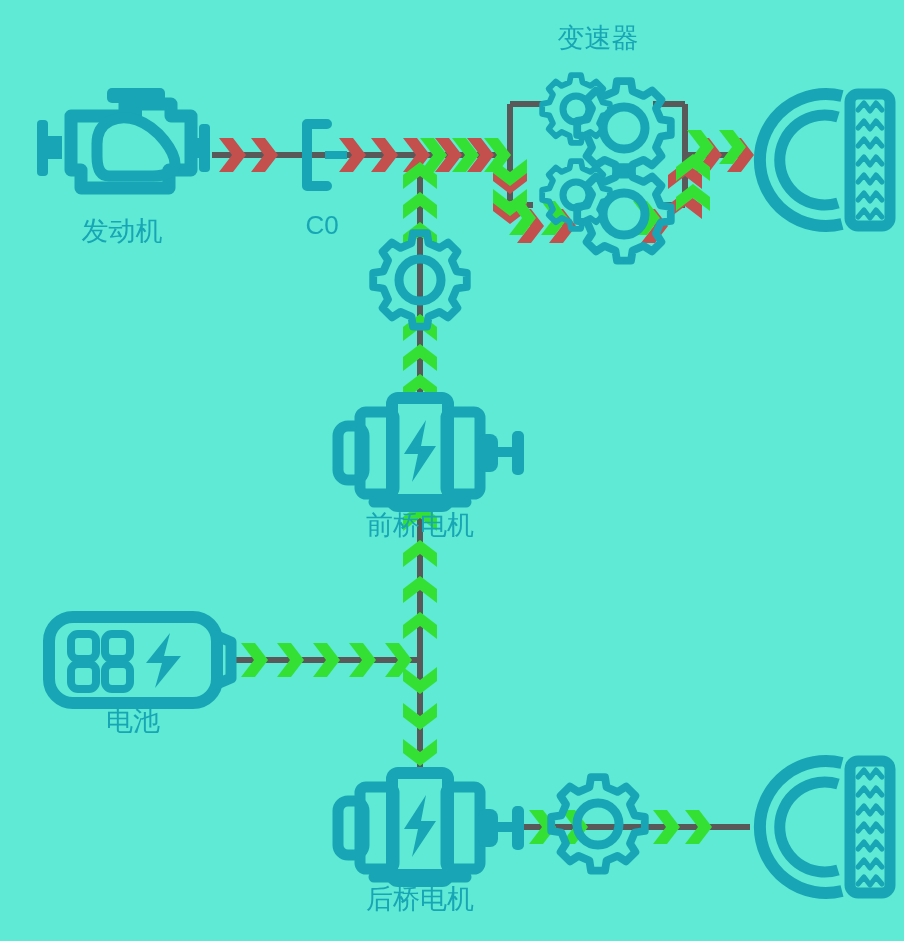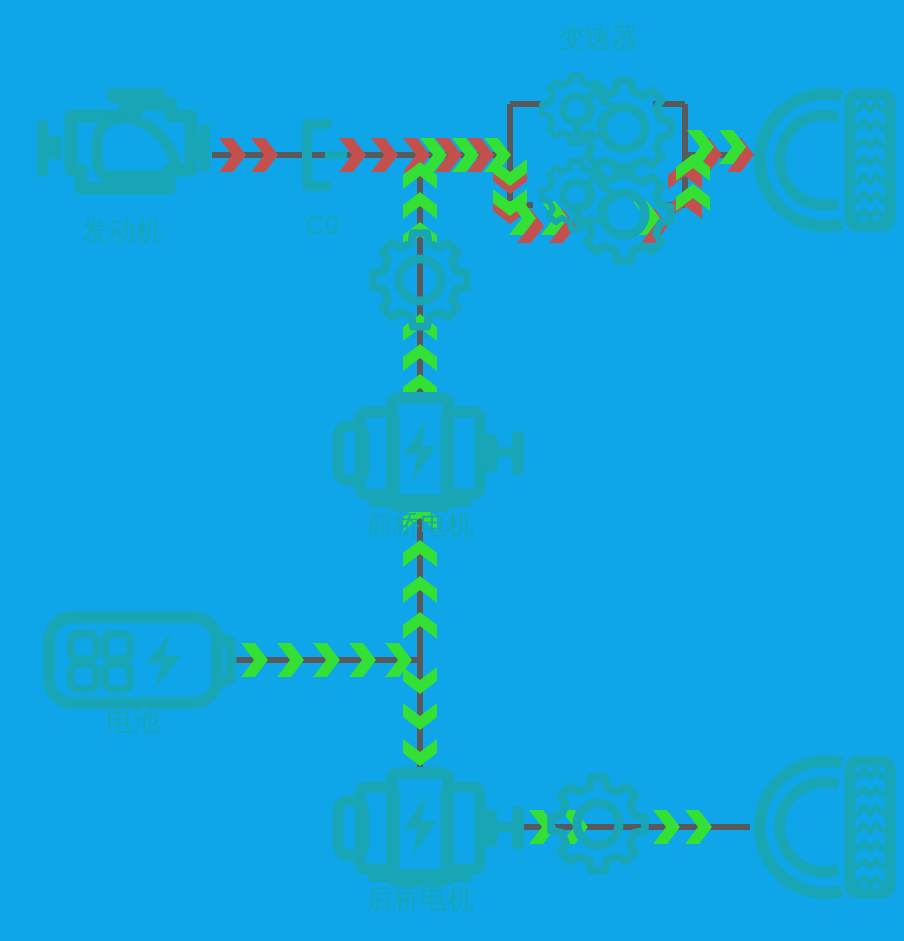--- a/index.html
+++ b/index.html
@@ -7,21 +7,21 @@
     background: #ffffff;
   }
   body {
     width: 904px; height: 941px;
     font-family: "Liberation Sans", sans-serif;
     overflow: hidden;
   }
   #diagram-root {
     position: relative;
     width: 904px; height: 941px;
-    background: #0ea5e9;
+    background: #5eead4;
   }
   #diagram-svg {
     position: absolute;
     top: 0; left: 0;
     width: 904px; height: 941px;
   }
   .label-text {
     font-family: "Liberation Sans", sans-serif;
     fill: #18a5b5;
   }

